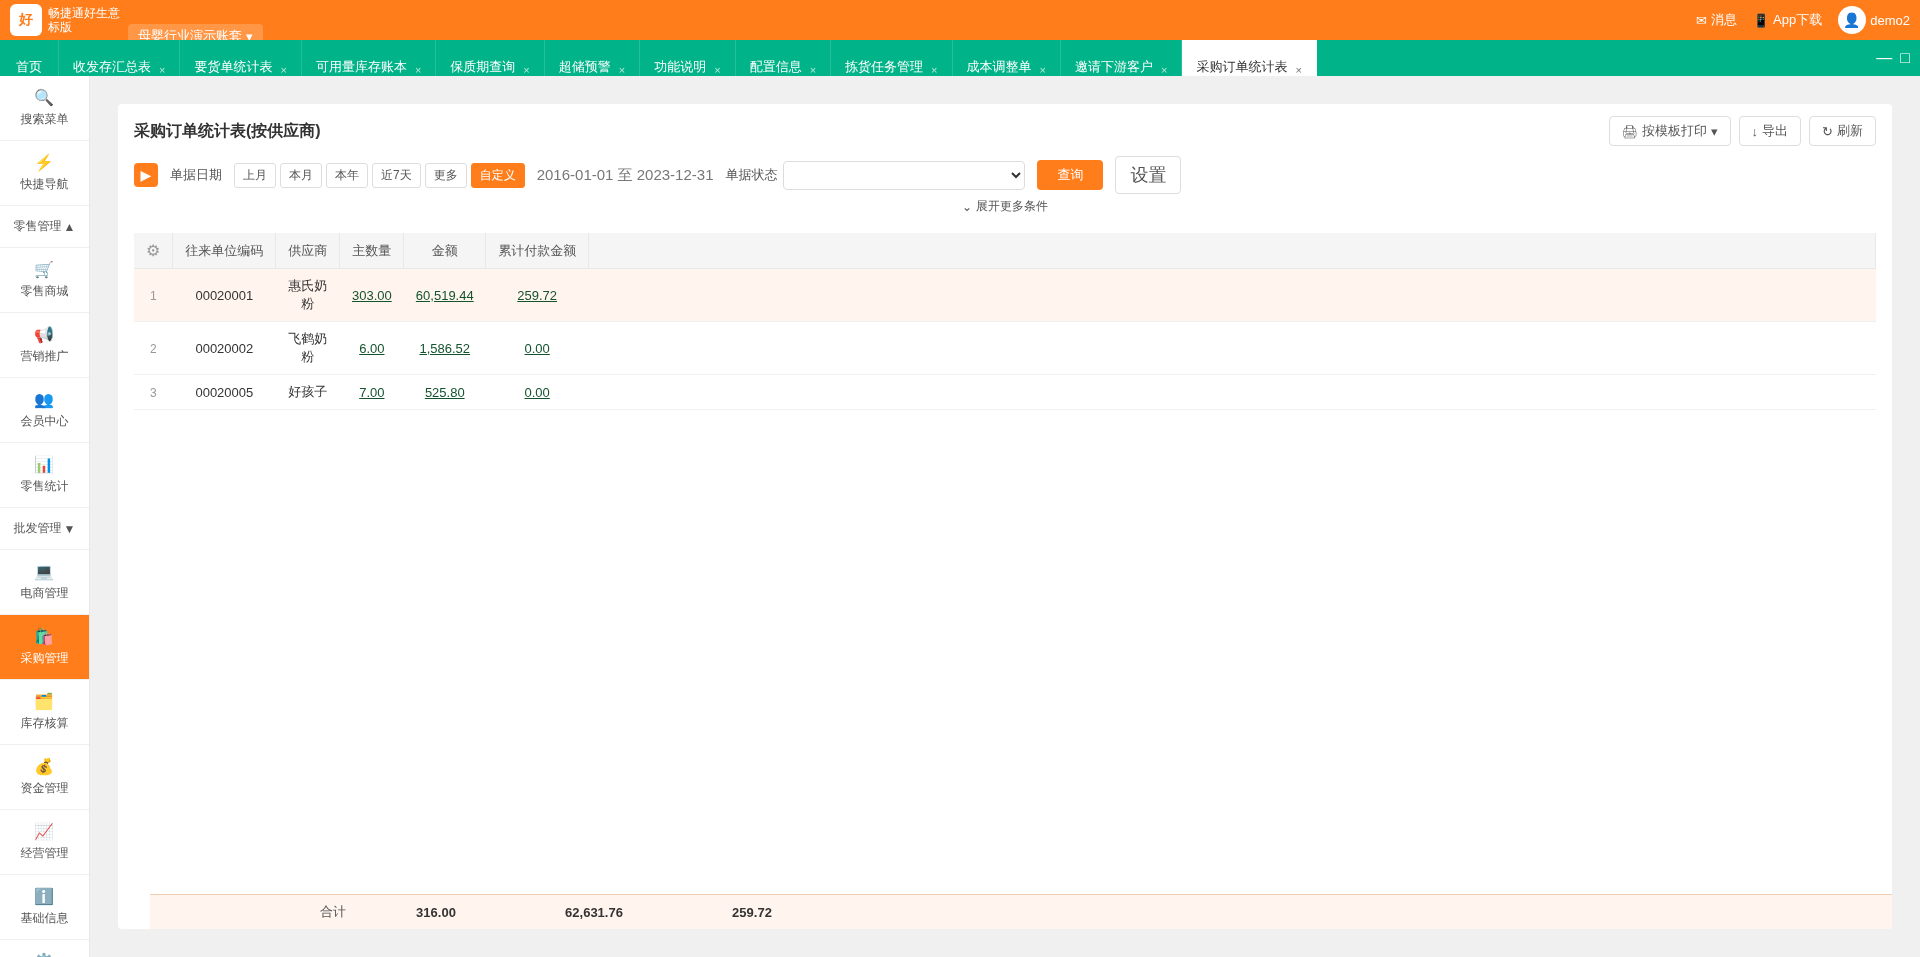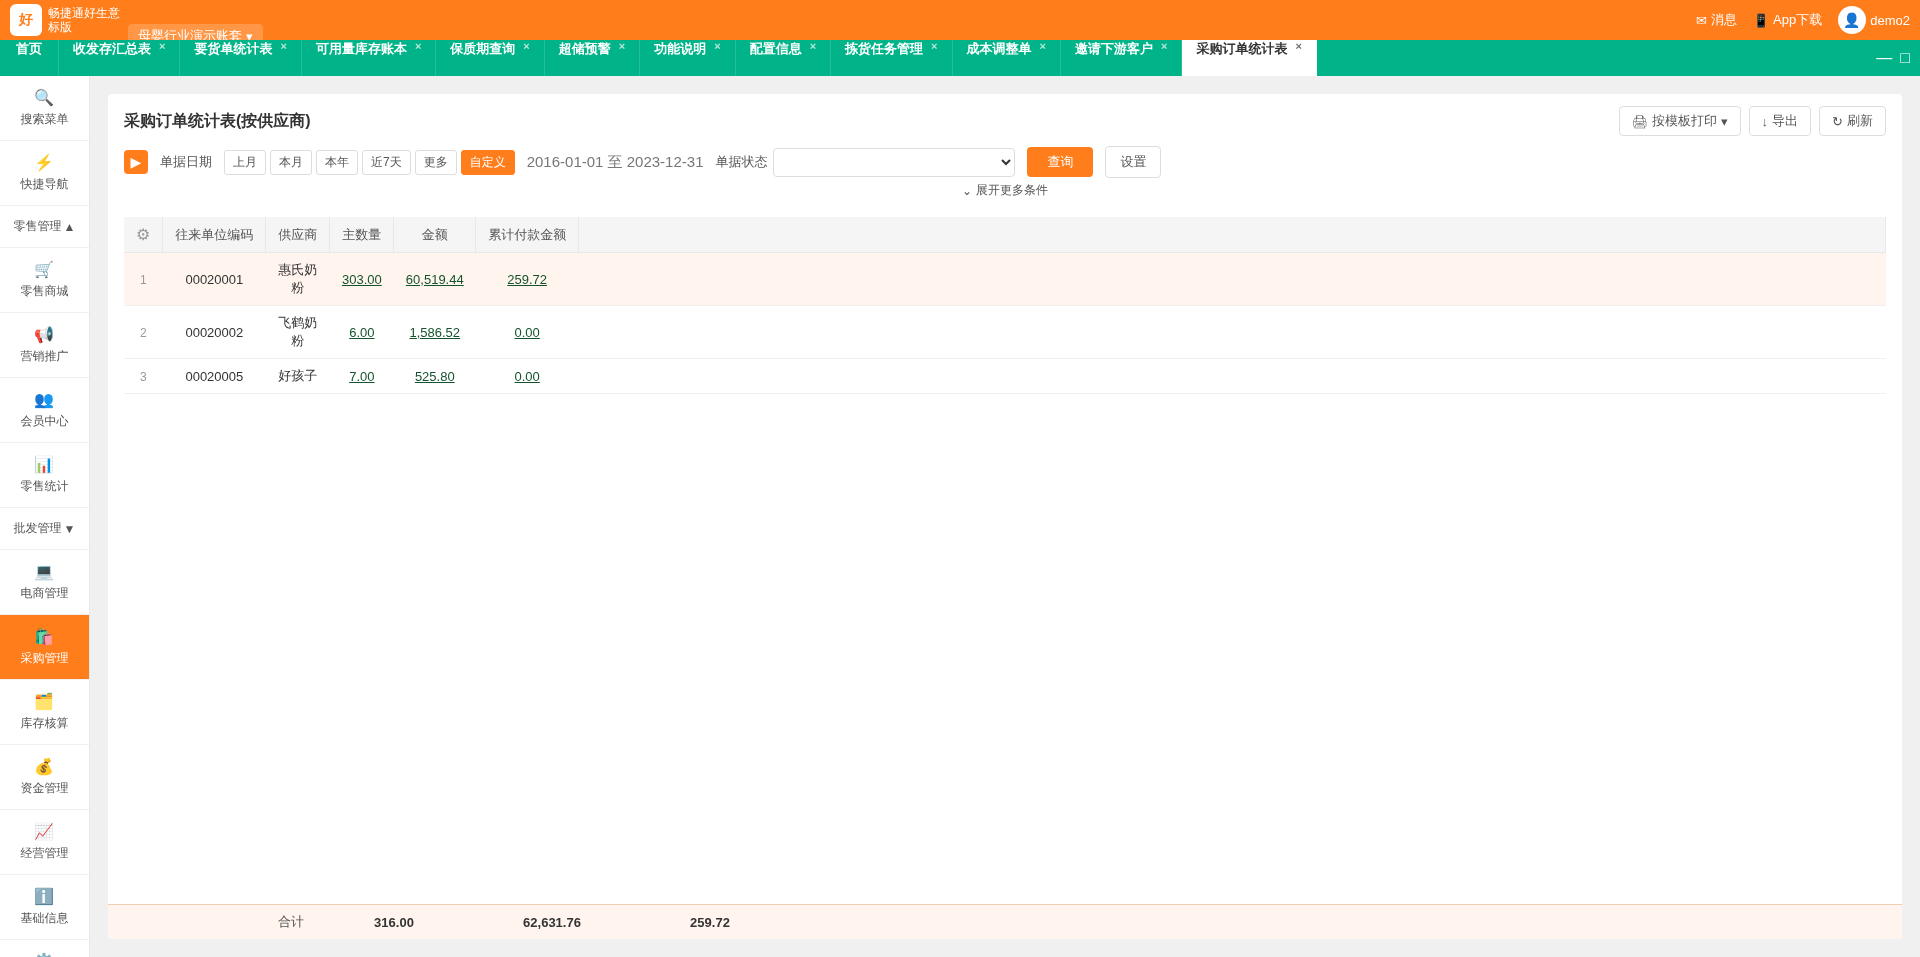--- a/index.html
+++ b/index.html
@@ -29,29 +29,28 @@
     .nav-tabs {
       height: 36px;
       background: #00b388;
       display: flex;
       align-items: stretch;
       flex-shrink: 0;
       overflow: hidden;
     }
     .nav-tab {
       display: flex;
-      align-items: flex-start;
+      align-items: flex-end;
       padding: 0 14px;
       color: #fff;
       font-size: 13px;
       cursor: pointer;
       white-space: nowrap;
       gap: 4px;
       border-right: 1px solid rgba(255,255,255,0.15);
-      font-weight: bold;
     }
     .nav-tab.active { background: #fff; color: #333; }
     .nav-tab .close-x { font-size: 11px; opacity: 0.7; margin-left: 4px; }
     .nav-tab-home { padding: 0 16px; font-size: 13px; }
     .nav-actions { margin-left: auto; display: flex; align-items: center; padding: 0 10px; gap: 8px; }
     .nav-action-btn { color: #fff; cursor: pointer; font-size: 16px; }
 
     
     .main-layout { display: flex; flex: 1; overflow: hidden; }
 
@@ -80,21 +79,21 @@
     .sidebar-item.active { background: #ff7d1a; color: #fff; }
     .sidebar-item .s-icon { font-size: 16px; }
 
     
     .content-area {
       flex: 1;
       overflow: hidden;
       display: flex;
       flex-direction: column;
       background: #f0f0f0;
-      padding: 18px;
+      padding: 28px;
     }
 
     .page-card {
       background: #fff;
       border-radius: 4px;
       flex: 1;
       display: flex;
       flex-direction: column;
       overflow: hidden;
     }
@@ -202,21 +201,21 @@
       border-radius: 4px;
       font-size: 13px;
       cursor: pointer;
     }
     .btn-settings {
       padding: 6px 14px;
       background: #fff;
       color: #555;
       border: 1px solid #ddd;
       border-radius: 4px;
-      font-size: 13px;
+      font-size: 18px;
       cursor: pointer;
     }
     .expand-more-row {
       display: flex;
       justify-content: center;
       padding: 4px 0 8px;
     }
     .btn-expand-more {
       display: flex; align-items: center; gap: 4px;
       color: #555; font-size: 12px; cursor: pointer;
@@ -256,20 +255,21 @@
 
     
     .table-footer {
       background: #fff5ee;
       padding: 8px 16px;
       display: flex;
       align-items: center;
       flex-shrink: 0;
       border-top: 1px solid #f0d0b0;
       font-size: 13px;
+      margin-left: 32px;
     }
     .footer-label { color: #555; width: 200px; text-align: right; padding-right: 20px; }
     .footer-vals { display: flex; gap: 18px; }
     .footer-val { width: 140px; text-align: center; font-weight: bold; color: #333; }
   </style>
 </head>
 <body>
 
 <div class="top-bar">
   <div class="top-bar-left">

